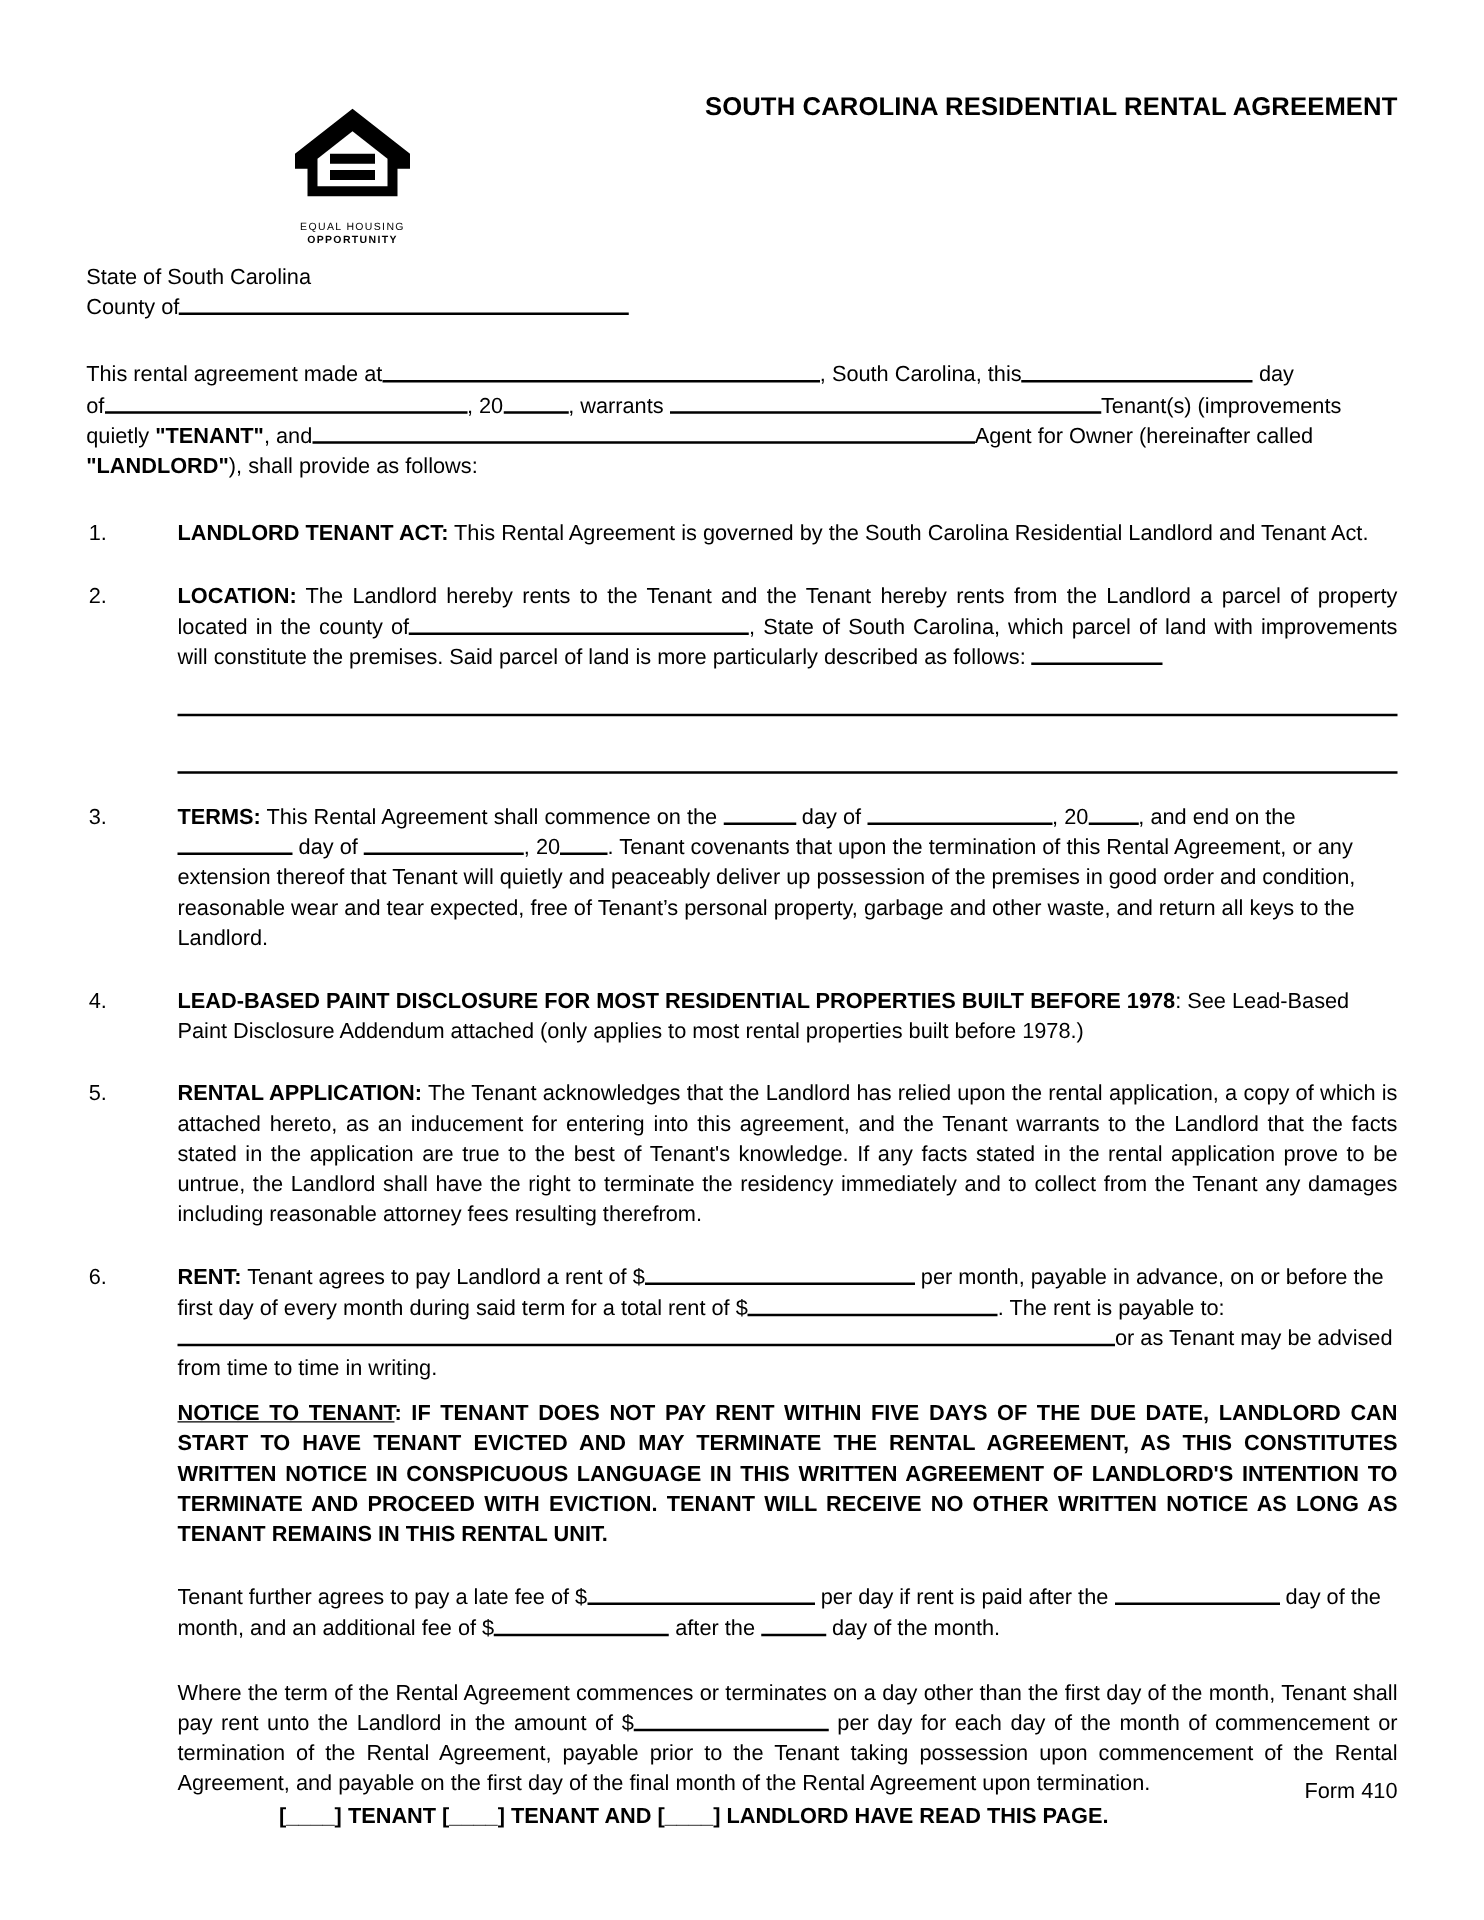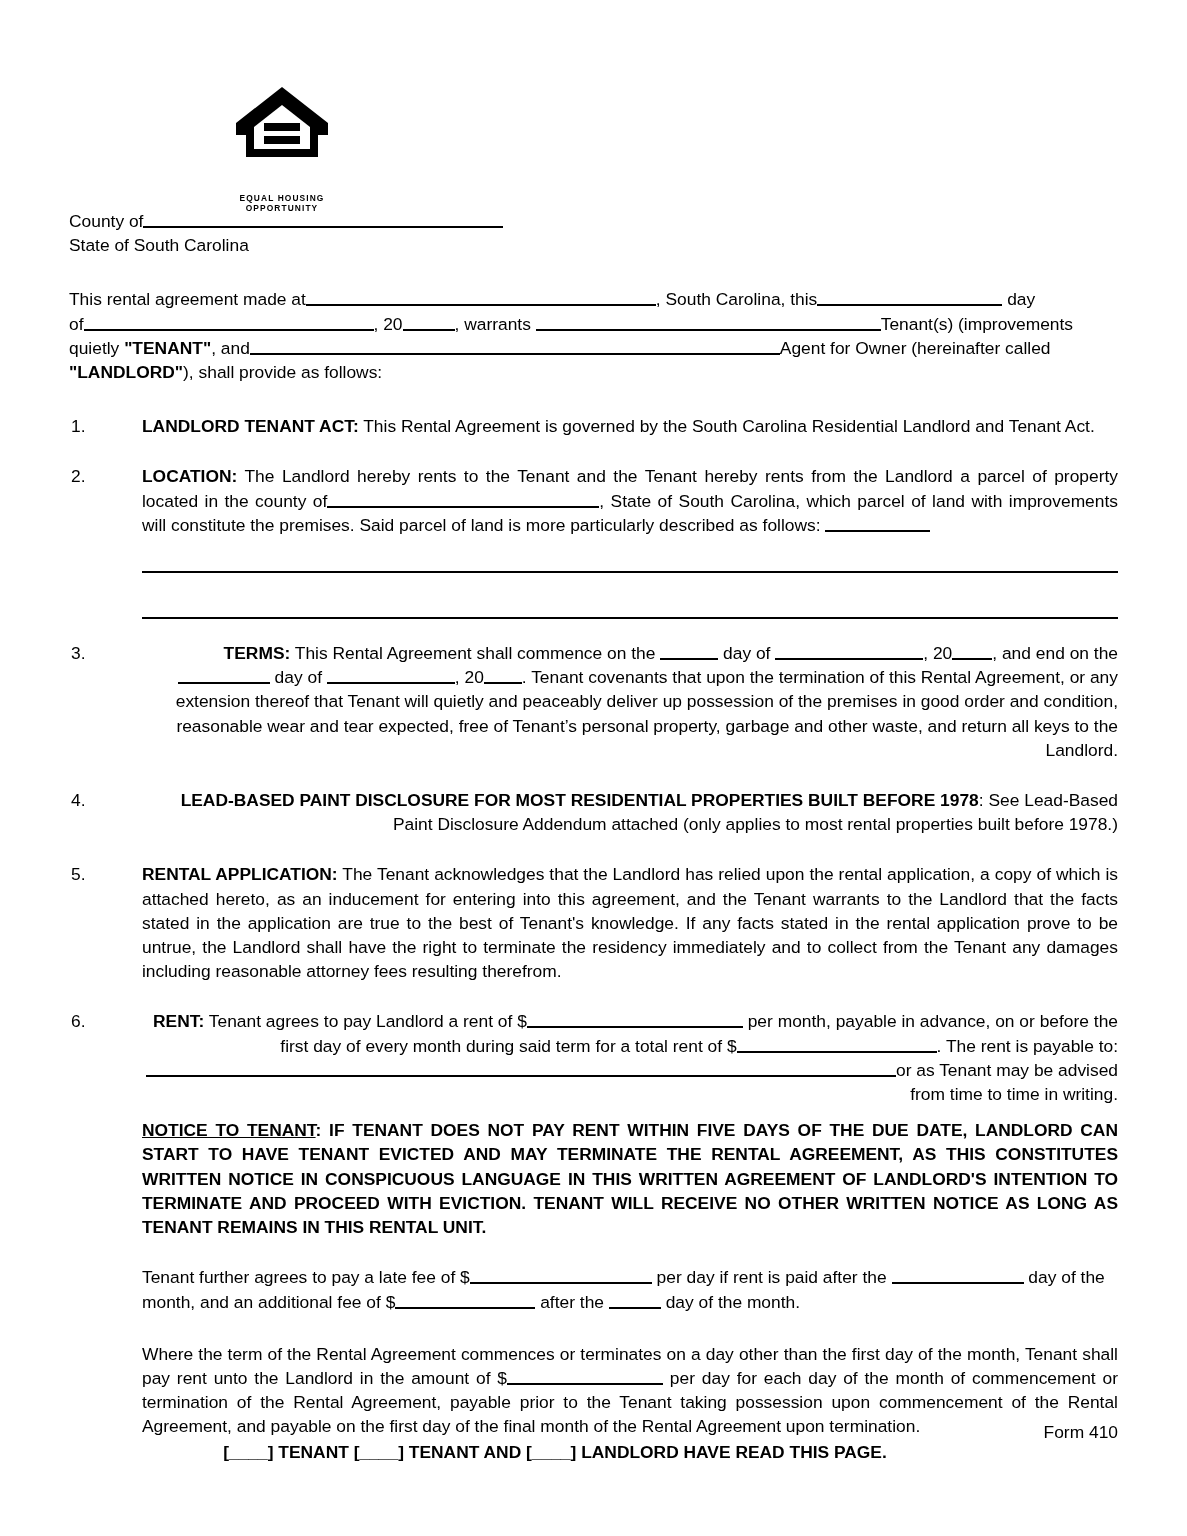--- a/index.html
+++ b/index.html
@@ -88,21 +88,21 @@
     padding-left: 73px;
     margin-top: 22px;
   }
   .clause .num {
     position: absolute;
     left: 2px;
     top: 0;
     width: 40px;
   }
   .clause-body { text-align: justify; }
-  .clause-body.nojust { text-align: right; }
+  .clause-body.nojust { text-align: left; }
 
   .sub-para {
     padding-left: 73px;
     margin-top: 22px;
     text-align: justify;
   }
   .sub-para.nojust { text-align: left; }
 
   b, .b { font-weight: bold; }
   .u { text-decoration: underline; }
@@ -139,32 +139,33 @@
     <div class="logo">
       <svg viewBox="0 0 100 92" width="100" height="92" aria-hidden="true">
 
         <path d="M50 4 L96 40 L96 52 L86 52 L86 74 L14 74 L14 52 L4 52 L4 40 Z" fill="#000000"></path>
 
         <path d="M50 22 L78 44 L78 66 L22 66 L22 44 Z" fill="#ffffff"></path>
 
         <rect x="32" y="40" width="36" height="8" fill="#000000"></rect>
         <rect x="32" y="53" width="36" height="8" fill="#000000"></rect>
       </svg>
-      <div style="font-size:8.4px;font-weight:bold;letter-spacing:1.1px;margin-top:18px;text-align:center;">EQUAL  HOUSING</div>
+      <div style="font-size:8.4px;font-weight:normal;letter-spacing:1.1px;margin-top:1px;text-align:center;">EQUAL  HOUSING</div>
       <div style="font-size:8.4px;font-weight:bold;letter-spacing:1.1px;text-align:center;">OPPORTUNITY</div>
     </div>
 
+    <div class="doc-title">SOUTH CAROLINA RESIDENTIAL RENTAL AGREEMENT</div>
   </div>
 
   <div class="body-area">
 
+    <div class="plain-line">State of South Carolina</div>
     <div class="plain-line">
       <span>County of</span><span class="ul" style="width:360px"></span>
     </div>
-    <div class="plain-line">State of South Carolina</div>
 
     <div class="gap-lg"></div>
 
     <div style="text-align:justify;">
       <span>This rental agreement made at</span><span class="ul" style="width:350px"></span><span>, South Carolina, this</span><span class="ul" style="width:185px"></span>
       <span>day</span><br>
       <span>of</span><span class="ul" style="width:290px"></span><span>, 20</span><span class="ul" style="width:52px"></span><span>, warrants</span>
       <span class="ul" style="width:345px"></span><span>Tenant(s) (improvements</span><br>
       <span>quietly</span>
       <b>"TENANT"</b><span>, and</span><span class="ul" style="width:530px"></span><span>Agent for Owner (hereinafter called</span><br>

